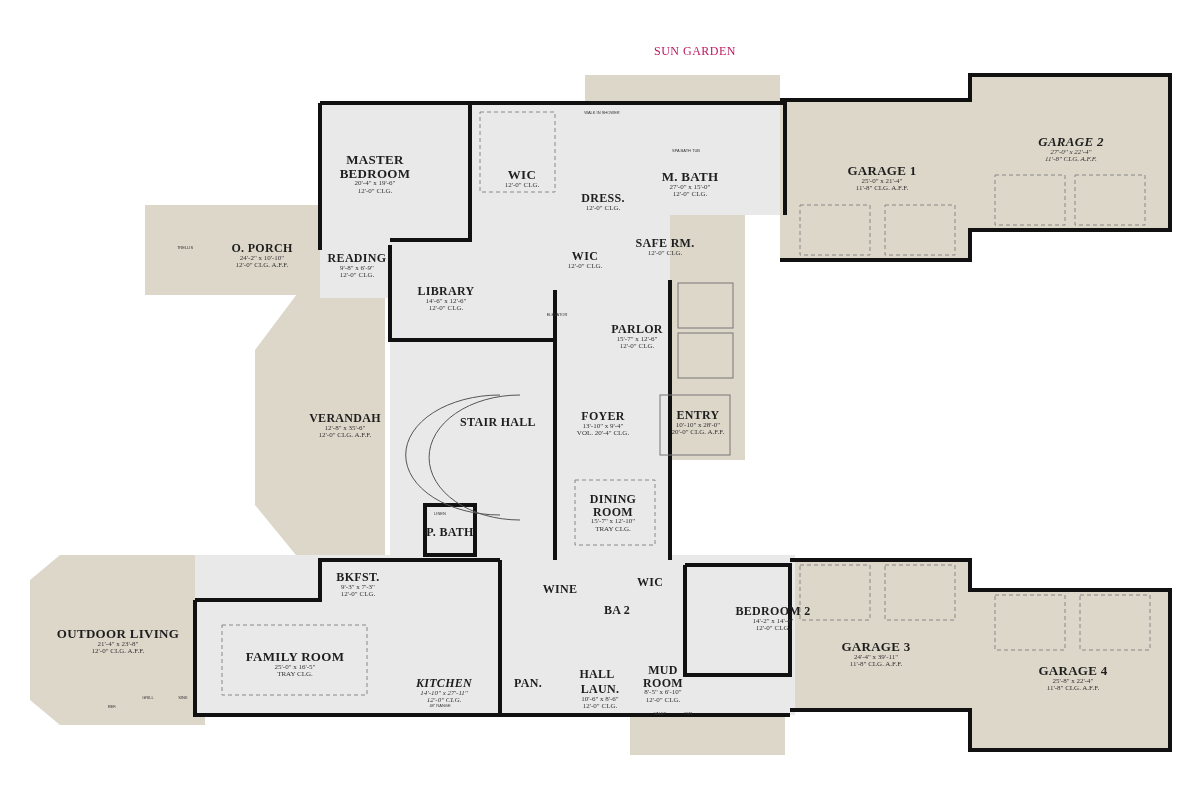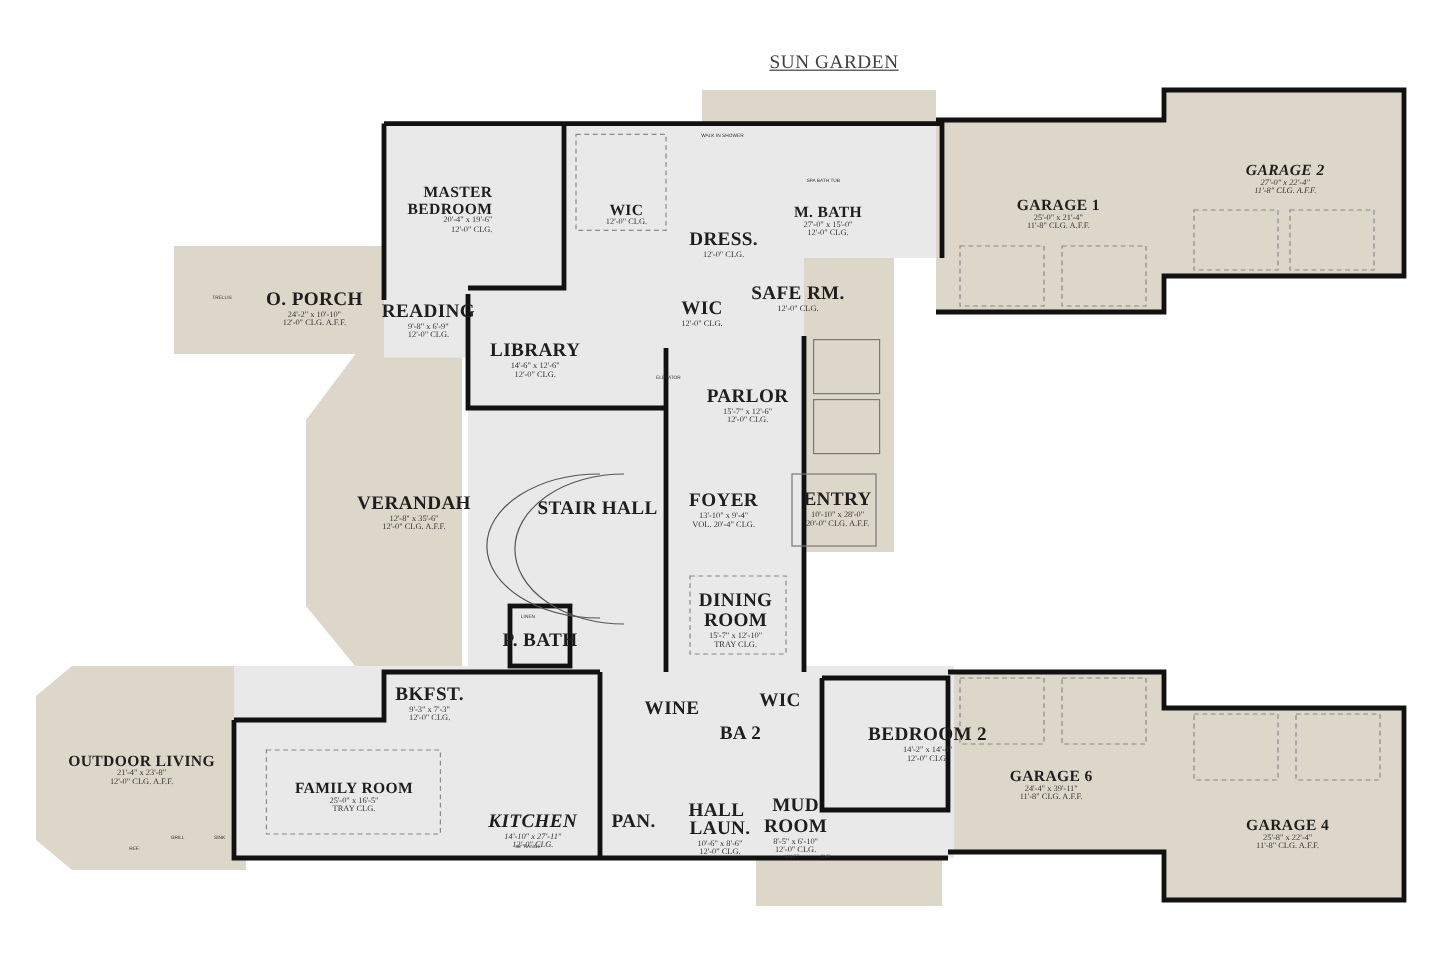--- a/index.html
+++ b/index.html
@@ -1,23 +1,23 @@
 <!DOCTYPE html>
 <html><head>
 <meta charset="utf-8">
 <style>
   html,body{margin:0;padding:0;background:#ffffff;}
   body{width:1200px;height:808px;position:relative;overflow:hidden;font-family:"DejaVu Serif",serif;}
   svg{position:absolute;left:0;top:0;}
   .lbl{position:absolute;text-align:center;color:#1e1e1e;transform:translateX(-50%);white-space:nowrap;line-height:1.05;}
   .lbl .n{font-family:"Liberation Serif",serif;font-weight:bold;font-size:13px;letter-spacing:0.3px;display:block;}
   .lbl .d{font-family:"Liberation Serif",serif;font-size:7px;display:block;color:#333;}
-  .small .n{font-size:16px;}
+  .small .n{font-size:12px;}
   .tiny{position:absolute;font-family:"Liberation Sans",sans-serif;font-size:4px;color:#333;transform:translateX(-50%);white-space:nowrap;}
-  .title{position:absolute;font-family:"Liberation Serif",serif;font-size:16px;color:#404040;transform:translateX(-50%);letter-spacing:0.5px;text-decoration:underline;}
+  .title{position:absolute;font-family:"Liberation Serif",serif;font-size:12px;color:#be185d;transform:translateX(-50%);letter-spacing:0.5px;}
 </style>
 </head>
 <body>
 
 <svg width="1200" height="808" viewBox="0 0 1200 808">
 
   <g fill="#ddd7ca" stroke="none">
     <rect x="585" y="75" width="195" height="30"></rect>
     <rect x="145" y="205" width="245" height="90"></rect>
     <polygon points="300,290 385,290 385,560 300,560 255,505 255,350"></polygon>
@@ -75,21 +75,21 @@
 
   <g fill="none" stroke="#777" stroke-width="1">
     <rect x="660" y="395" width="70" height="60"></rect>
     <rect x="678" y="283" width="55" height="45"></rect>
     <rect x="678" y="333" width="55" height="45"></rect>
   </g>
 </svg>
 
 <div class="title" style="left:695px;top:44px;">SUN GARDEN</div>
 
-<div class="lbl" style="left:375px;top:153px;text-align:right;">
+<div class="lbl" style="left:375px;top:153px;">
   <span class="n">MASTER</span>
   <span class="n">BEDROOM</span>
   <span class="d">20'-4" x 19'-6"</span>
   <span class="d">12'-0" CLG.</span>
 </div>
 <div class="lbl" style="left:522px;top:168px;">
   <span class="n">WIC</span>
   <span class="d">12'-0" CLG.</span>
 </div>
 <div class="lbl small" style="left:603px;top:192px;">
@@ -127,21 +127,21 @@
 </div>
 <div class="lbl small" style="left:665px;top:237px;">
   <span class="n">SAFE RM.</span>
   <span class="d">12'-0" CLG.</span>
 </div>
 <div class="lbl small" style="left:446px;top:285px;">
   <span class="n">LIBRARY</span>
   <span class="d">14'-6" x 12'-6"</span>
   <span class="d">12'-0" CLG.</span>
 </div>
-<div class="lbl small" style="left:623px;top:323px;">
+<div class="lbl small" style="left:637px;top:323px;">
   <span class="n">PARLOR</span>
   <span class="d">15'-7" x 12'-6"</span>
   <span class="d">12'-0" CLG.</span>
 </div>
 <div class="lbl small" style="left:345px;top:412px;">
   <span class="n">VERANDAH</span>
   <span class="d">12'-8" x 35'-6"</span>
   <span class="d">12'-0" CLG. A.F.F.</span>
 </div>
 <div class="lbl small" style="left:498px;top:416px;">
@@ -211,25 +211,25 @@
   <span class="n">ROOM</span>
   <span class="d">8'-5" x 6'-10"</span>
   <span class="d">12'-0" CLG.</span>
 </div>
 <div class="lbl small" style="left:773px;top:605px;">
   <span class="n">BEDROOM 2</span>
   <span class="d">14'-2" x 14'-4"</span>
   <span class="d">12'-0" CLG.</span>
 </div>
 <div class="lbl" style="left:876px;top:640px;">
-  <span class="n">GARAGE 6</span>
+  <span class="n">GARAGE 3</span>
   <span class="d">24'-4" x 39'-11"</span>
   <span class="d">11'-8" CLG. A.F.F.</span>
 </div>
-<div class="lbl" style="left:1073px;top:664px;margin-top:17px;">
+<div class="lbl" style="left:1073px;top:664px;">
   <span class="n">GARAGE 4</span>
   <span class="d">25'-8" x 22'-4"</span>
   <span class="d">11'-8" CLG. A.F.F.</span>
 </div>
 
 <div class="tiny" style="left:602px;top:110px;">WALK IN SHOWER</div>
 <div class="tiny" style="left:686px;top:148px;">SPA BATH TUB</div>
 <div class="tiny" style="left:557px;top:312px;">ELEVATOR</div>
 <div class="tiny" style="left:185px;top:245px;">TRELLIS</div>
 <div class="tiny" style="left:440px;top:511px;">LINEN</div>

